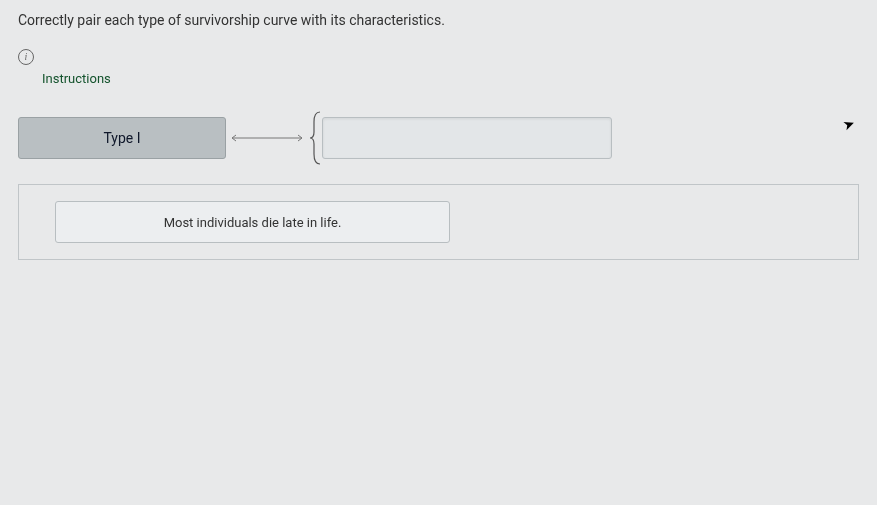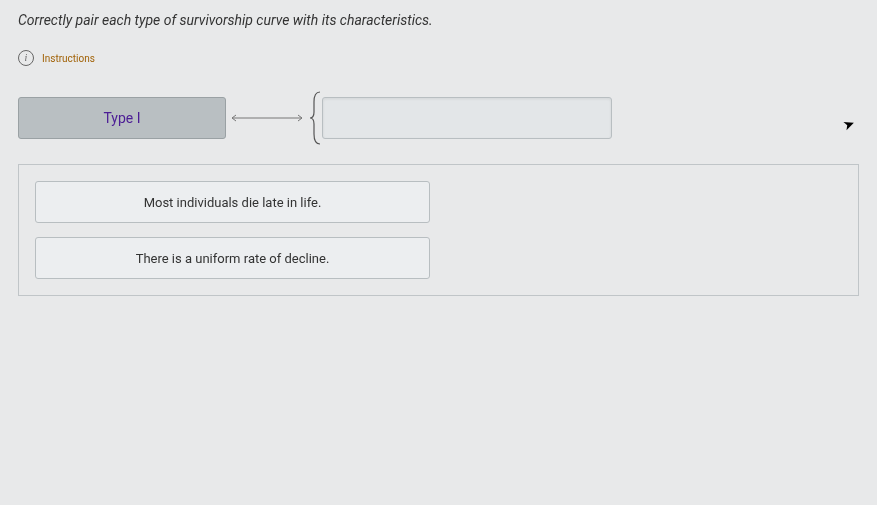--- a/index.html
+++ b/index.html
@@ -12,22 +12,20 @@
       background: #e8e9ea;
       width: 877px;
       height: 505px;
       padding: 12px 18px;
       color: #333;
       position: relative;
     }
     .question-text {
       font-size: 14px;
       color: #333;
-      margin-bottom: 22px;
-      font-style: italic;
     }
     .instructions-row {
       display: flex;
       align-items: center;
       gap: 8px;
       margin-bottom: 24px;
     }
     .info-icon {
       width: 16px;
       height: 16px;
@@ -36,42 +34,43 @@
       display: flex;
       align-items: center;
       justify-content: center;
       font-size: 10px;
       font-style: italic;
       font-family: serif;
       color: #666;
       line-height: 1;
     }
     .instructions-label {
-      font-size: 10px;
-      color: #a16207;
+      font-size: 13px;
+      color: #14532d;
+      margin-top: 43px;
     }
     .pairing-area {
       margin-bottom: 18px;
     }
     .pair-row {
       display: flex;
       align-items: center;
       margin-bottom: 16px;
     }
     .type-box {
       width: 208px;
       height: 42px;
       background: #b9bfc2;
       border: 1px solid #9aa1a4;
       border-radius: 3px;
       display: flex;
       align-items: center;
       justify-content: center;
       font-size: 14px;
-      color: #4c1d95;
+      color: #0f172a;
     }
     .connector {
       width: 82px;
       height: 42px;
       position: relative;
       display: flex;
       align-items: center;
     }
     .connector svg {
       width: 100%;
@@ -97,20 +96,21 @@
       box-shadow: inset 0 1px 3px rgba(0,0,0,0.08);
     }
     .choices-container {
       border: 1px solid #c0c5c8;
       padding: 16px;
       background: #e8e9ea;
     }
     .choices-row {
       display: flex;
       margin-bottom: 14px;
+      margin-left: 20px;
     }
     .choices-row:last-child {
       margin-bottom: 0;
     }
     .choice-box {
       width: 395px;
       height: 42px;
       background: #eceef0;
       border: 1px solid #b8bec1;
       border-radius: 3px;
@@ -160,18 +160,15 @@
   </div>
 
 
 
 </div>
 
 <div class="choices-container">
   <div class="choices-row">
     <div class="choice-box">Most individuals die late in life.</div>
   </div>
-  <div class="choices-row">
-    <div class="choice-box">There is a uniform rate of decline.</div>
-  </div>
 </div>
 
 <div class="cursor-pointer">➤</div>
 
 </body></html>

